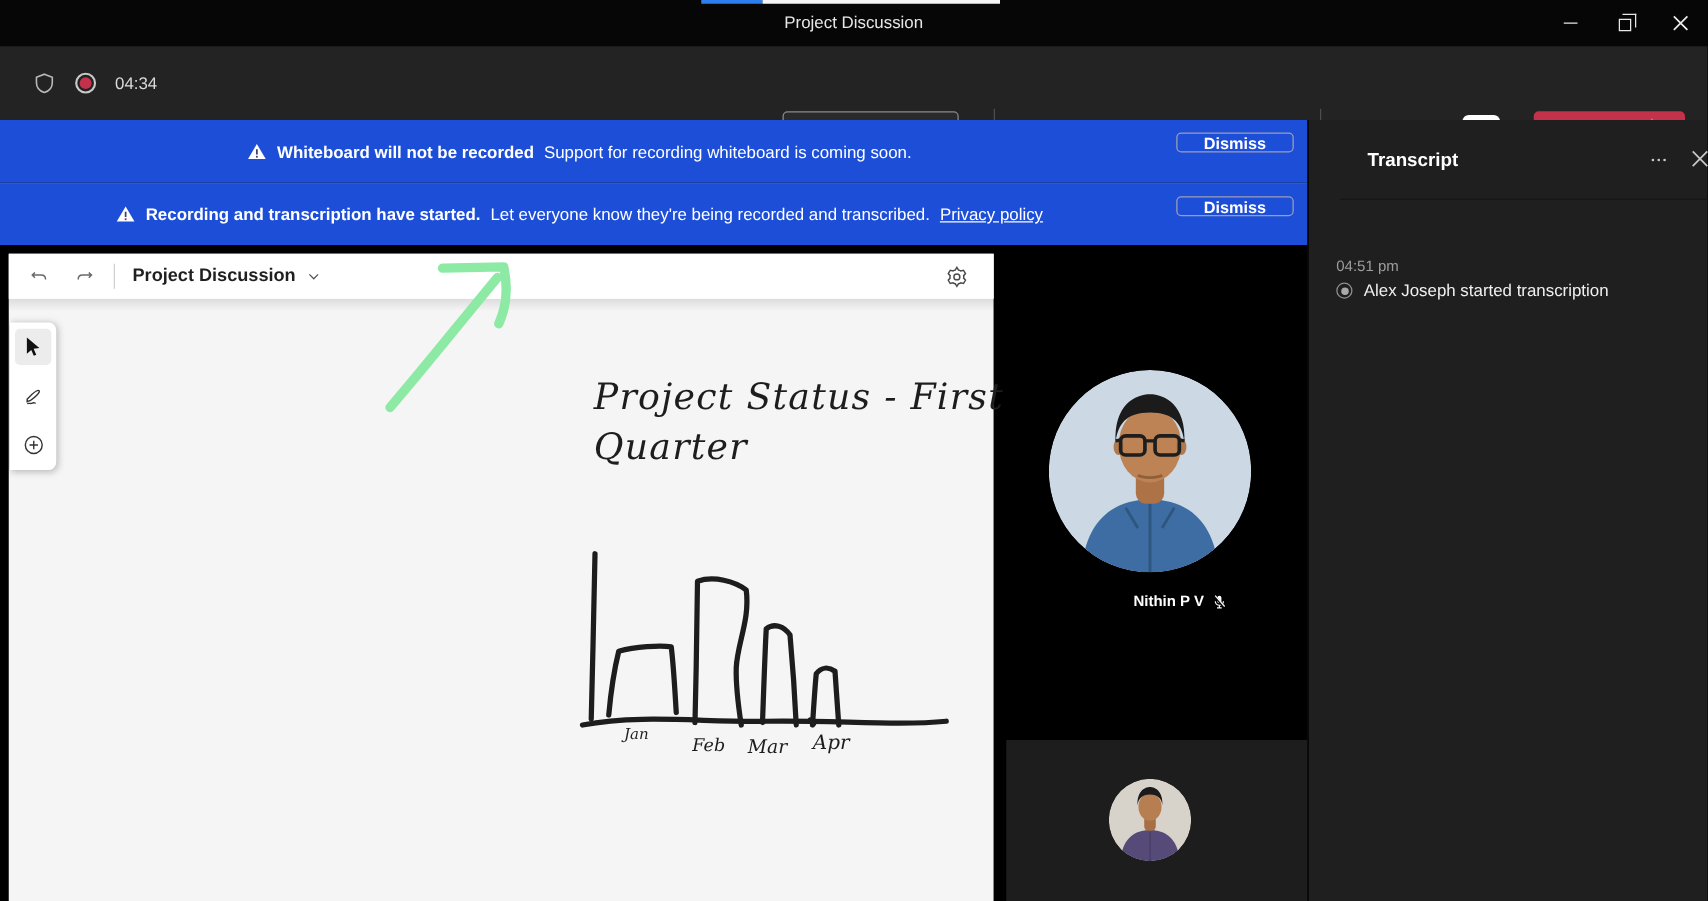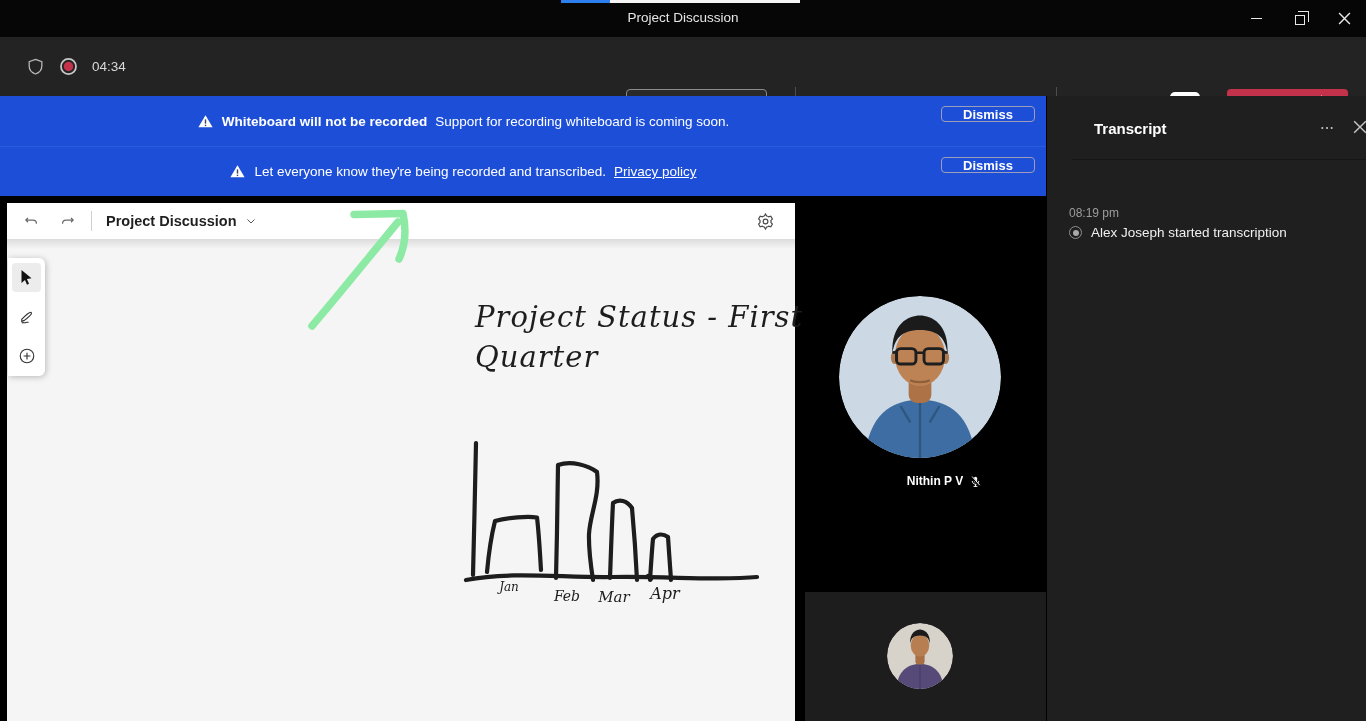--- a/index.html
+++ b/index.html
@@ -204,20 +204,21 @@
   <div class="dismiss-btn">Dismiss</div>
 </div>
 
 <div class="banner" style="top:146px; border-top:1px solid rgba(255,255,255,0.07);">
   <div class="banner-inner">
     <svg width="17" height="17" viewBox="0 0 24 24">
         <path d="M12 3 L22 20 H2 Z" fill="#fff"></path>
         <rect x="11" y="9" width="2" height="6" fill="#3f4162"></rect>
         <rect x="11" y="16.5" width="2" height="2" fill="#3f4162"></rect>
       </svg>
+    <span class="banner-bold">Recording and transcription have started.</span>
     <span>Let everyone know they're being recorded and transcribed.</span>
     <span class="banner-link">Privacy policy</span>
   </div>
   <div class="dismiss-btn">Dismiss</div>
 </div>
 
 <div class="stage">
 
   <div class="whiteboard">
 
@@ -360,20 +361,20 @@
           <circle cx="12" cy="12" r="1.6"></circle>
           <circle cx="19" cy="12" r="1.6"></circle>
         </svg>
     </div>
     <div class="tr-close">
       <svg width="14" height="14" viewBox="0 0 12 12">
           <path d="M1 1 L11 11 M11 1 L1 11" stroke="#c8c8c8" stroke-width="1.2"></path>
         </svg>
     </div>
   </div>
-  <div class="tr-time">08:19 pm</div>
+  <div class="tr-time">04:51 pm</div>
   <div class="tr-entry">
     <div class="rec-ring">
         <div class="rec-ring-dot"></div>
       </div>
     <span>Alex Joseph started transcription</span>
   </div>
 </div>
 
 </body></html>

